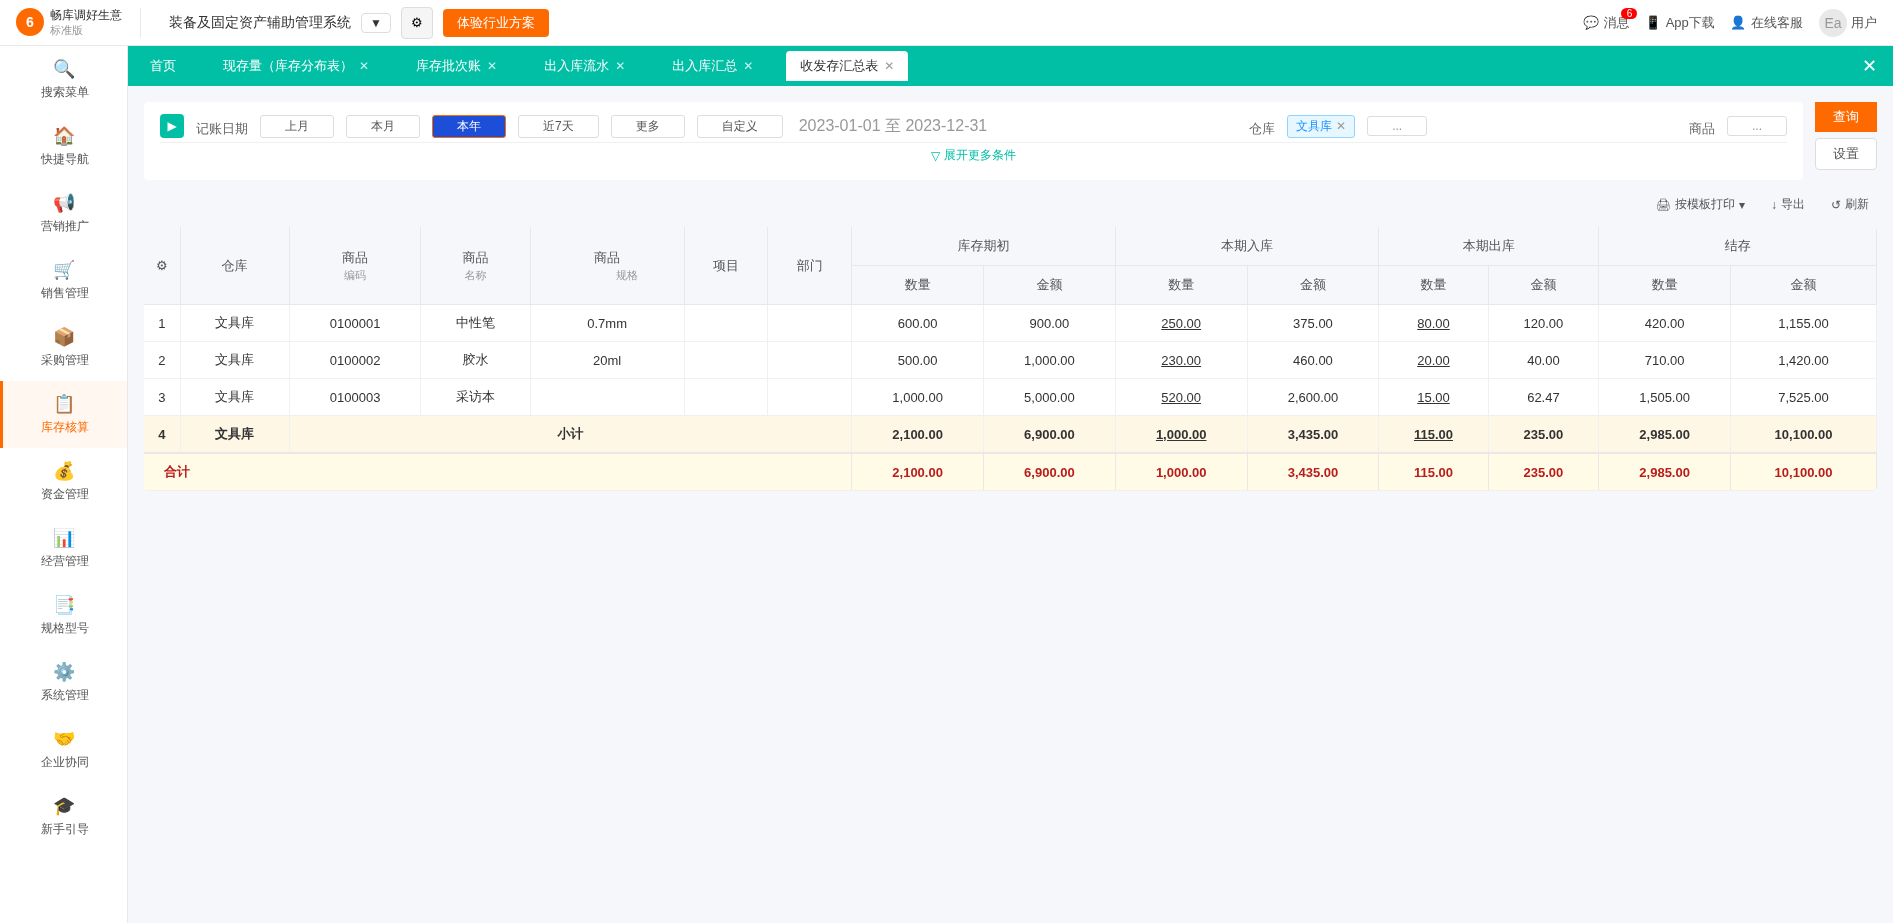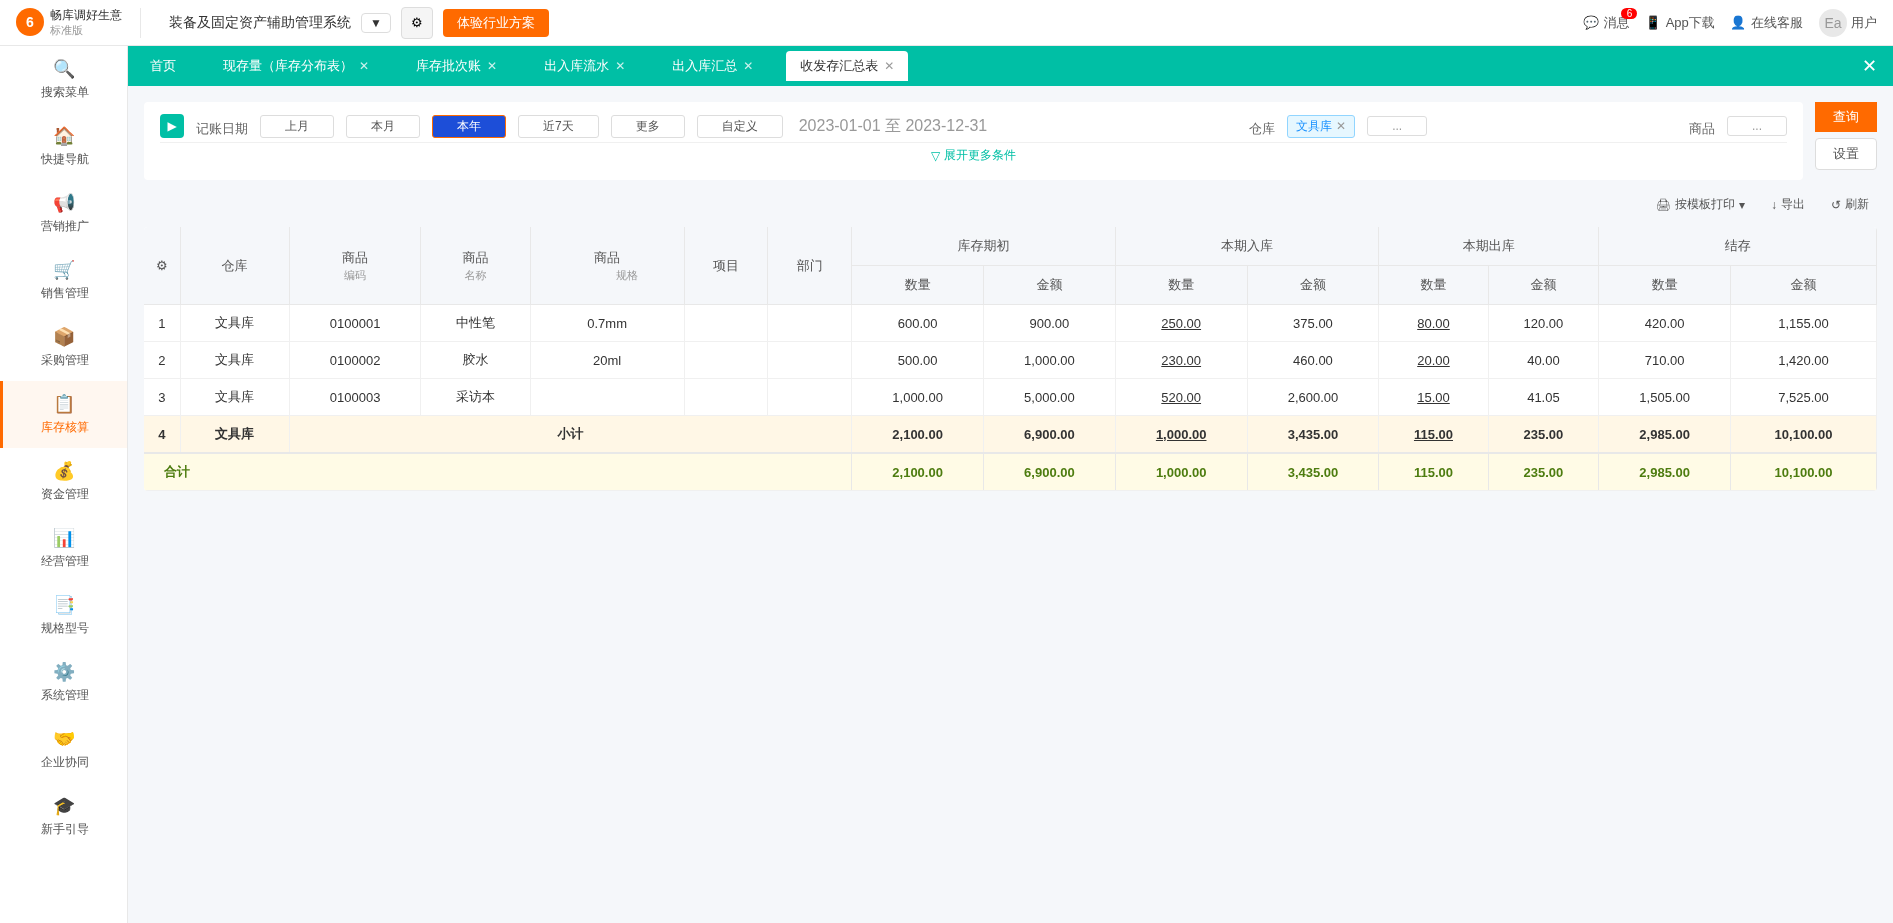--- a/index.html
+++ b/index.html
@@ -360,21 +360,21 @@
 
     
     .table-footer {
       background: #fffbe6;
       border-top: 2px solid #e8e8e8;
     }
     .table-footer td {
       padding: 9px 8px;
       text-align: center;
       font-weight: bold;
-      color: #4d7c0f;
+      color: #b91c1c;
       border-right: 1px solid #e8e8e8;
       white-space: nowrap;
     }
 
     
     .filter-and-actions {
       display: flex;
       gap: 12px;
       align-items: flex-start;
       margin-bottom: 12px;
@@ -639,21 +639,21 @@
       <td>0100003</td>
       <td>采访本</td>
       <td></td>
       <td></td>
       <td></td>
       <td>1,000.00</td>
       <td>5,000.00</td>
       <td style="text-decoration:underline;cursor:pointer;">520.00</td>
       <td>2,600.00</td>
       <td style="text-decoration:underline;cursor:pointer;">15.00</td>
-      <td>41.05</td>
+      <td>62.47</td>
       <td>1,505.00</td>
       <td>7,525.00</td>
     </tr>
               <tr class="subtotal-row">
     <td>4</td>
     <td><strong>文具库</strong></td>
     <td colspan="5"><strong>小计</strong></td>
     <td><strong>2,100.00</strong></td>
     <td><strong>6,900.00</strong></td>
     <td style="text-decoration:underline;"><strong>1,000.00</strong></td>

